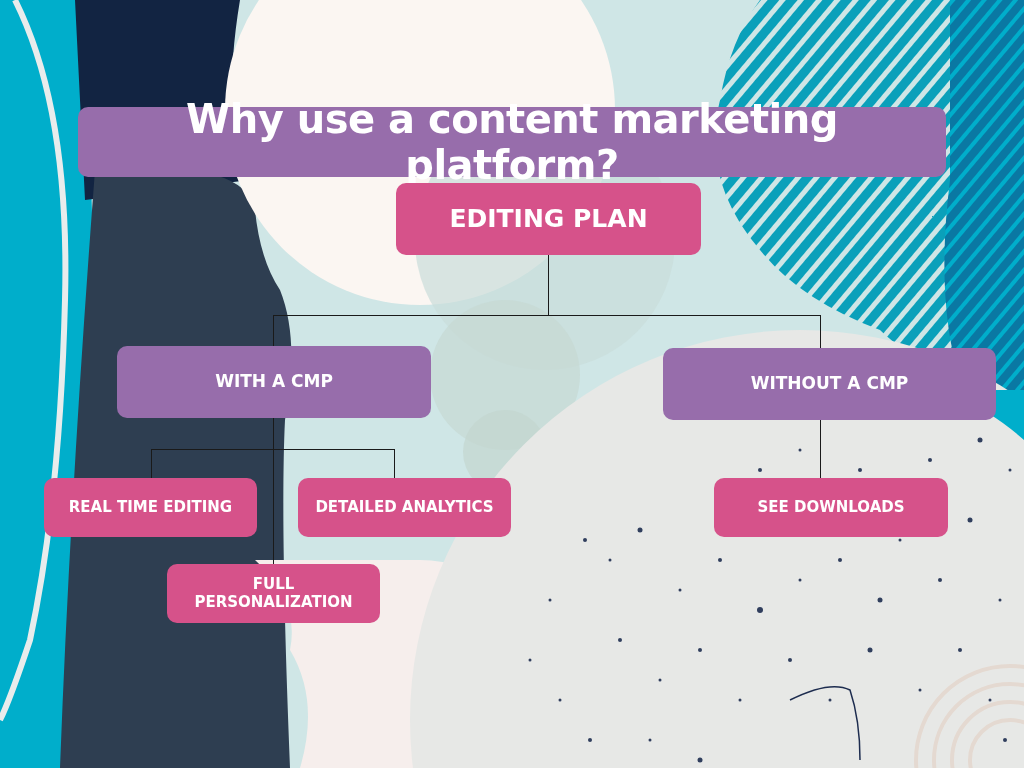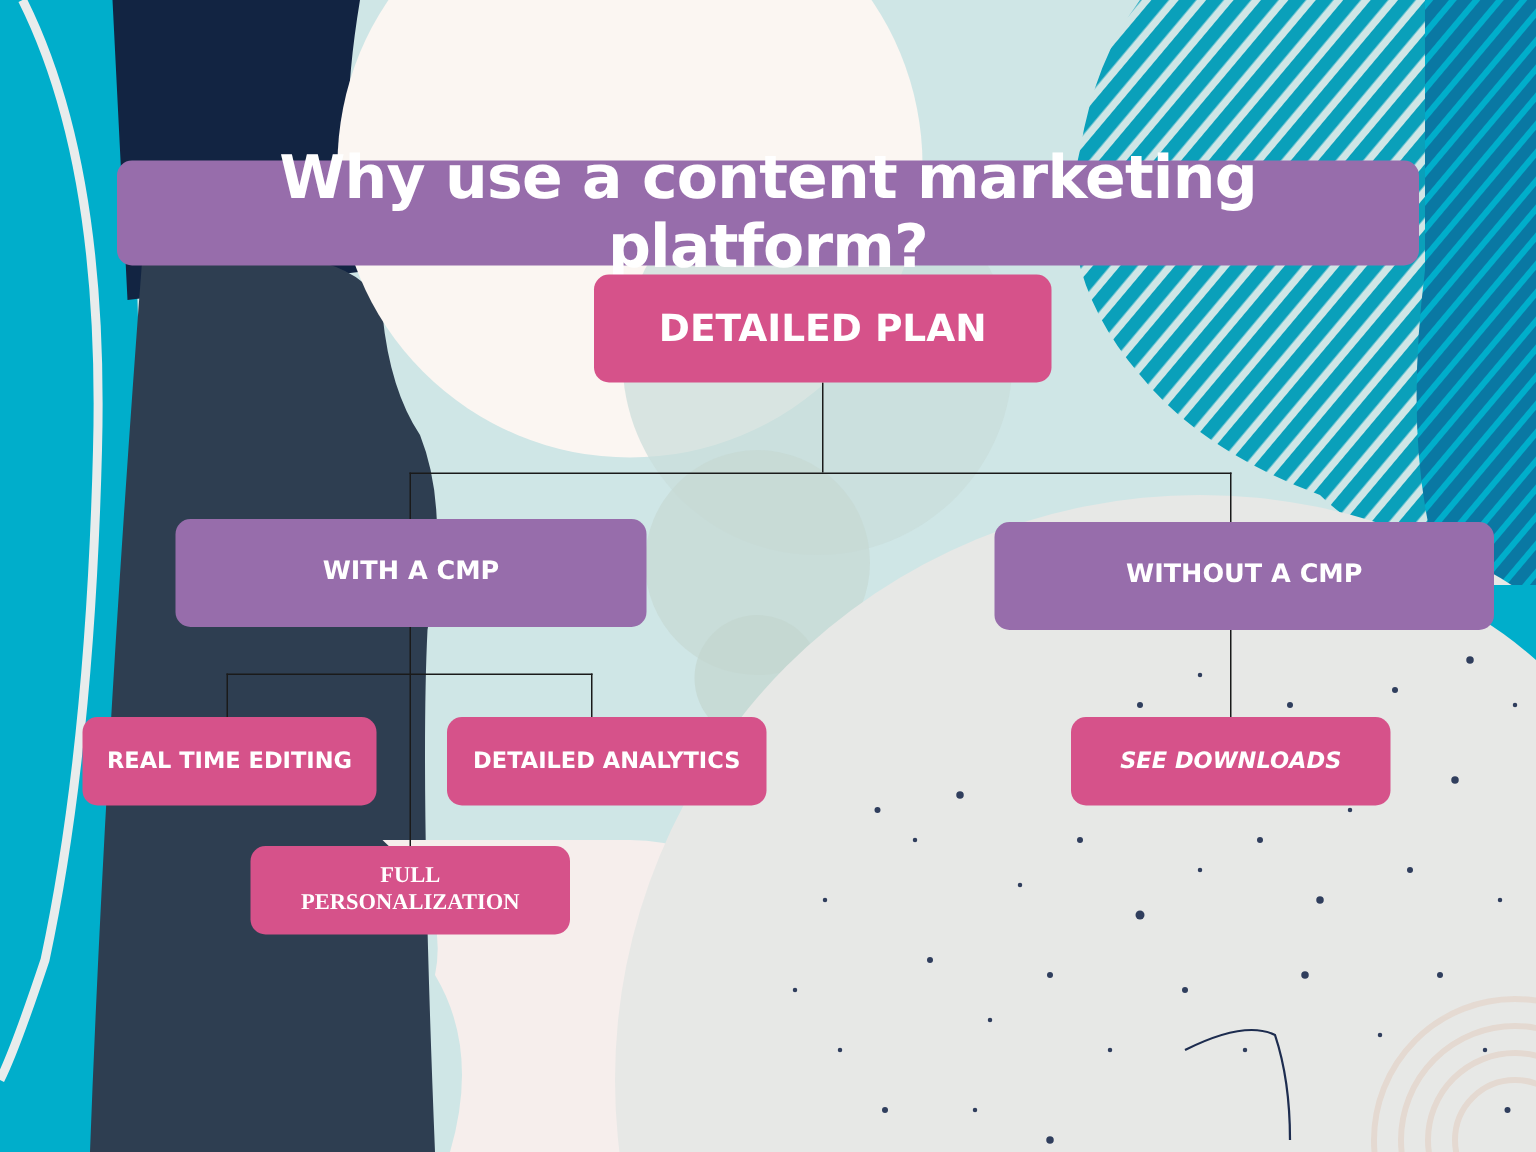--- a/index.html
+++ b/index.html
@@ -109,34 +109,34 @@
 <div class="line" style="left:151px; top:449px; width:244px; height:1px;"></div>
 <div class="line" style="left:151px; top:449px; width:1px; height:29px;"></div>
 <div class="line" style="left:394px; top:449px; width:1px; height:29px;"></div>
 <div class="line" style="left:820px; top:418px; width:1px; height:60px;"></div>
 
 <div class="box title">
   <span>Why use a content marketing platform?</span>
 </div>
 
 <div class="box root">
-  <span>DETAILED PLAN</span>
+  <span>EDITING PLAN</span>
 </div>
 
 <div class="box branch" style="left:117px; top:346px; width:314px;text-align:right;">
   <span>WITH A CMP</span>
 </div>
 <div class="box branch" style="left:663px; top:348px; width:333px;">
   <span>WITHOUT A CMP</span>
 </div>
 
-<div class="box leaf" style="left:55px; top:478px; width:196px;">
+<div class="box leaf" style="left:44px; top:478px; width:213px;">
   <span>REAL TIME EDITING</span>
 </div>
 <div class="box leaf" style="left:298px; top:478px; width:213px;">
   <span>DETAILED ANALYTICS</span>
 </div>
-<div class="box leaf" style="left:167px; top:564px; width:213px; padding:0 20px;font-family:Liberation Serif, serif;">
+<div class="box leaf" style="left:167px; top:564px; width:213px; padding:0 20px;">
   <span>FULL PERSONALIZATION</span>
 </div>
-<div class="box leaf" style="left:714px; top:478px; width:213px;font-style:italic;">
+<div class="box leaf" style="left:714px; top:478px; width:234px;">
   <span>SEE DOWNLOADS</span>
 </div>
 
 </body></html>

